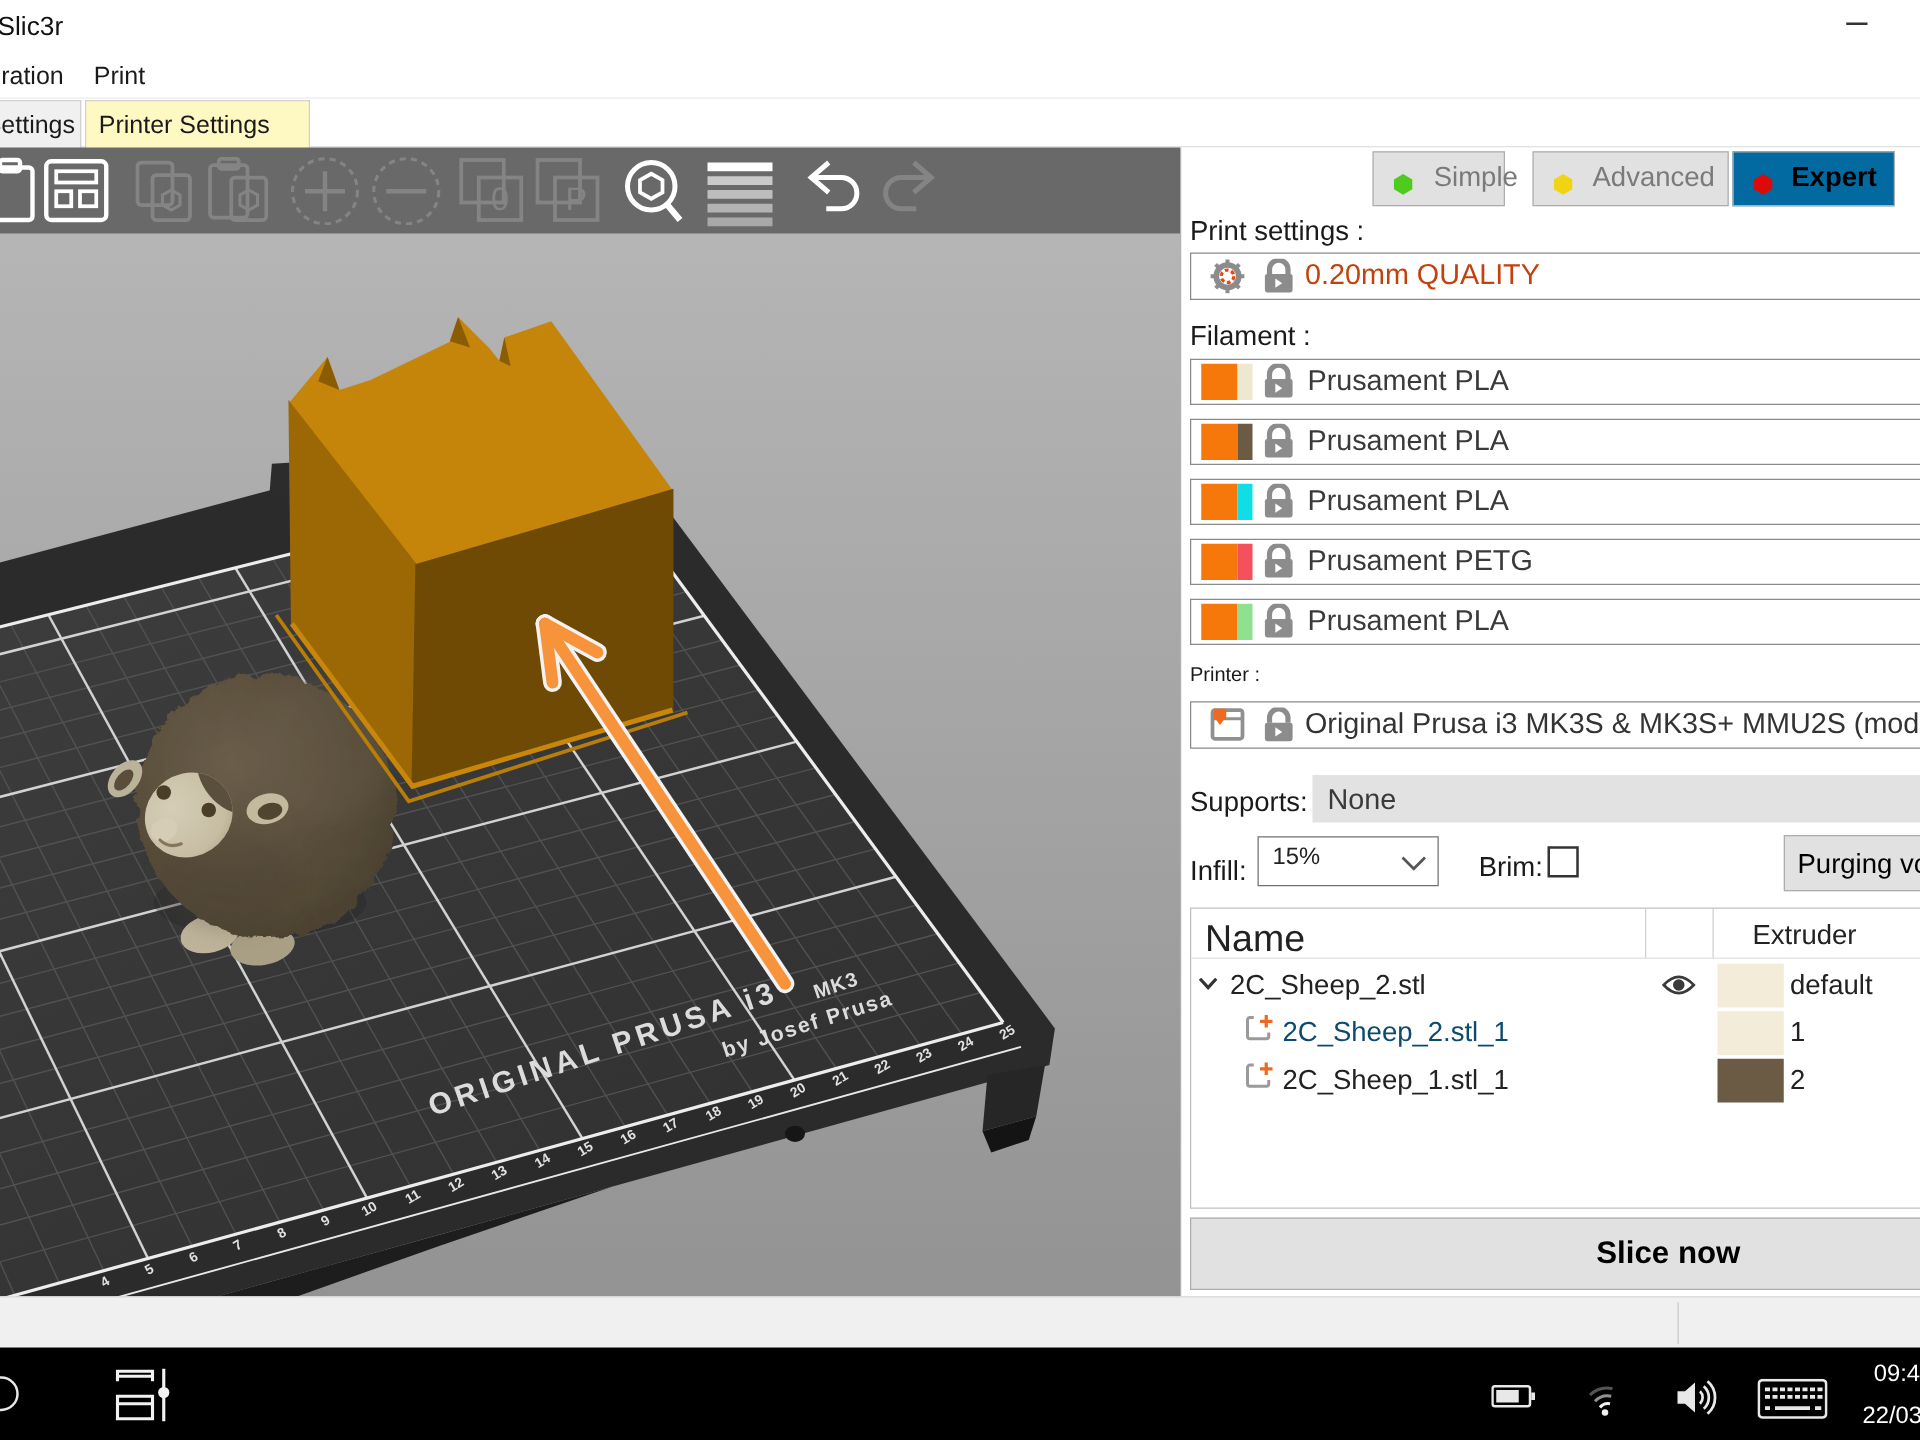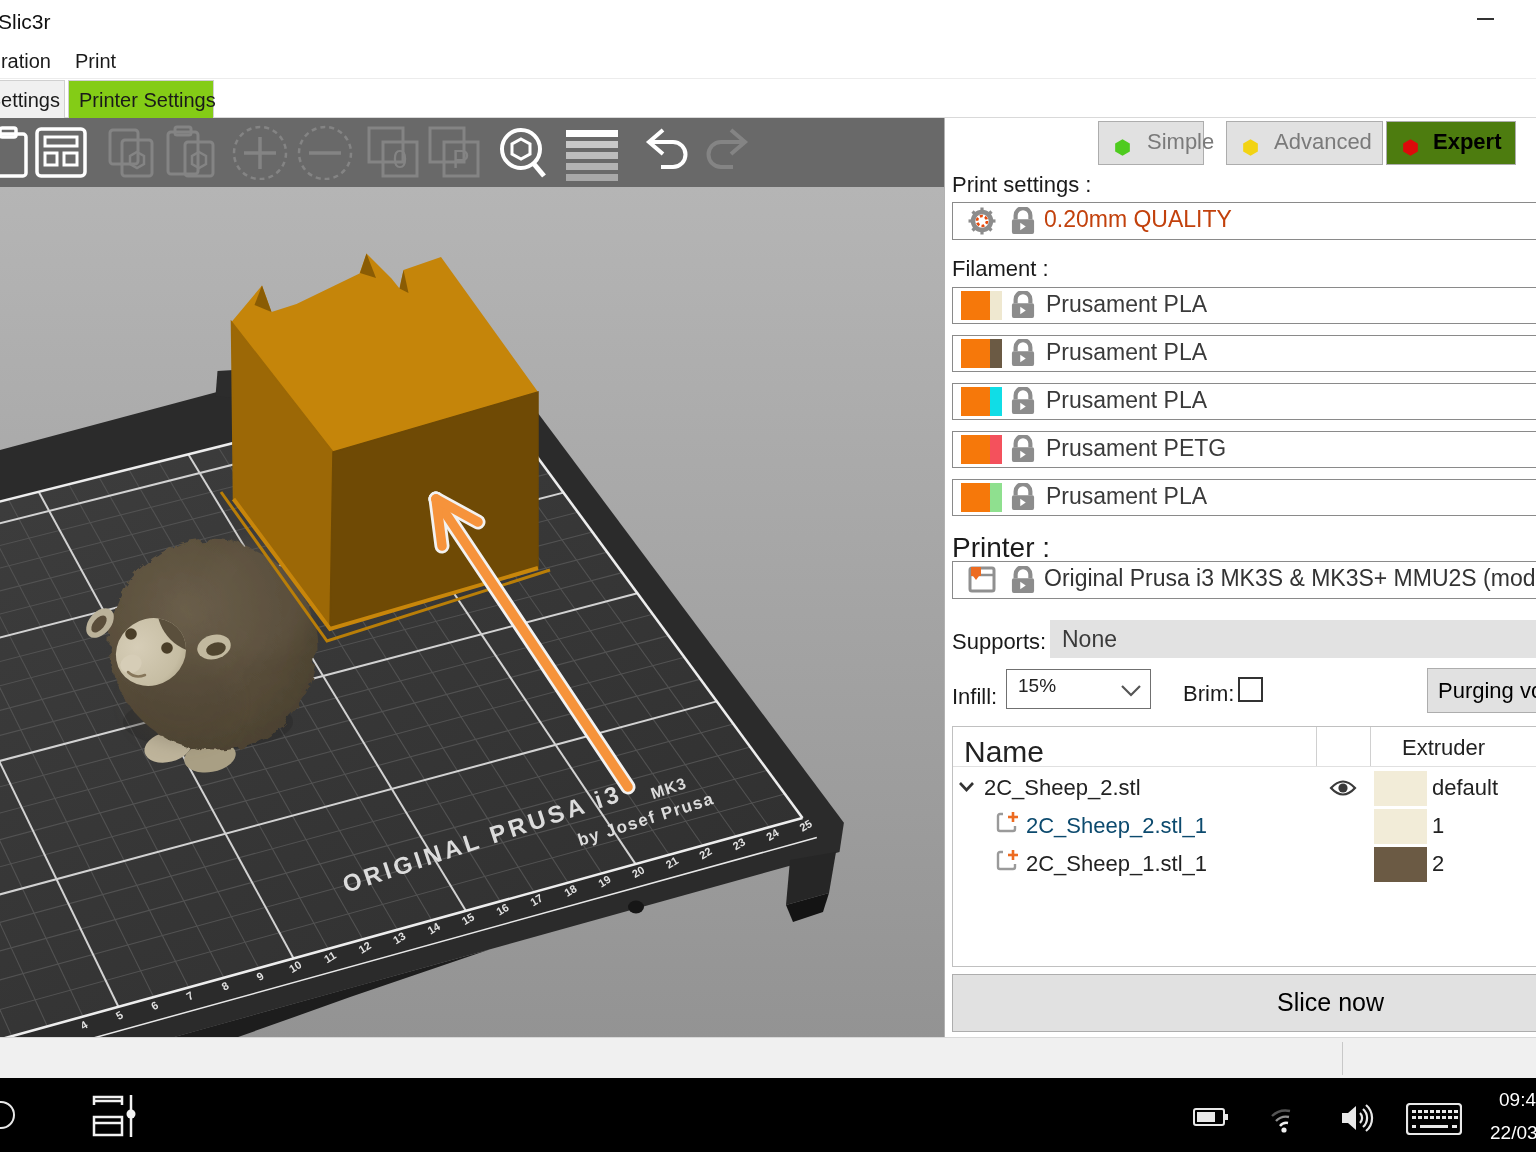--- a/index.html
+++ b/index.html
@@ -10,21 +10,21 @@
   <div class="abs" style="left:1477px;top:18px;width:17px;height:2px;background:#333"></div>
 </div>
 <div class="abs" style="left:0;top:42px;width:1536px;height:36px;background:#fff;font-size:20px;color:#1a1a1a">
   <div class="abs" style="left:-68px;top:8px">Configuration</div>
   <div class="abs" style="left:75px;top:8px">Print</div>
 </div>
 <div class="abs" style="left:0;top:78px;width:1536px;height:40px;background:#fff;border-top:1px solid #ececec;border-bottom:1px solid #d9d9d9">
   <div class="abs" style="left:-92px;top:1px;width:157px;height:39px;background:#f0f0f0;border:1px solid #d0d0d0;border-bottom:none;font-size:20px;color:#1a1a1a;">
       <span style="position:absolute;right:4px;top:8px;white-space:nowrap">Filament Settings</span>
     </div>
-  <div class="abs" style="left:68px;top:1px;width:146px;height:39px;background:#84cc16;border:1px solid #d0d0d0;border-bottom:none;font-size:20px;color:#1a1a1a;">
+  <div class="abs" style="left:68px;top:1px;width:180px;height:39px;background:#fef9c3;border:1px solid #d0d0d0;border-bottom:none;font-size:20px;color:#1a1a1a;">
       <span style="position:absolute;left:10px;top:8px">Printer Settings</span>
     </div>
 </div>
 <div class="abs" style="left:0;top:118px;width:944px;height:69px;background:#696969"></div>
 <svg class="abs" style="left:-16px;top:124px" width="48" height="56" viewBox="0 0 48 56">
     <rect x="6" y="10" width="36" height="42" rx="3" fill="none" stroke="#ffffff" stroke-width="3.5"></rect>
     <rect x="16" y="4" width="16" height="9" rx="2" fill="none" stroke="#ffffff" stroke-width="3.5"></rect>
   </svg>
 <svg class="abs" style="left:33px;top:124px" width="56" height="56" viewBox="0 0 56 56">
     <rect x="4" y="5" width="48" height="47" rx="4" fill="none" stroke="#ffffff" stroke-width="3.5"></rect>
@@ -256,21 +256,21 @@
         <polygon points="11,1.5 19.5,6.5 19.5,15.5 11,20.5 2.5,15.5 2.5,6.5" fill="#4ecb1e"></polygon>
       </svg></span>
     <span class="abs" style="left:48px;top:7px">Simple</span>
   </div>
 <div class="abs" style="left:1226px;top:121px;width:157px;height:44px;background:#e1e1e1;border:1px solid #adadad;font-size:22px;color:#7a7a7a;font-weight:normal">
     <span class="abs" style="left:14px;top:11px"><svg width="19" height="19" viewBox="0 0 22 22" style="vertical-align:-4px">
         <polygon points="11,1.5 19.5,6.5 19.5,15.5 11,20.5 2.5,15.5 2.5,6.5" fill="#f2d313"></polygon>
       </svg></span>
     <span class="abs" style="left:47px;top:7px">Advanced</span>
   </div>
-<div class="abs" style="left:1386px;top:121px;width:130px;height:44px;background:#4d7c0f;border:1px solid #adadad;font-size:22px;color:#000;font-weight:bold">
+<div class="abs" style="left:1386px;top:121px;width:130px;height:44px;background:#0369a1;border:1px solid #adadad;font-size:22px;color:#000;font-weight:bold">
     <span class="abs" style="left:14px;top:11px"><svg width="19" height="19" viewBox="0 0 22 22" style="vertical-align:-4px">
         <polygon points="11,1.5 19.5,6.5 19.5,15.5 11,20.5 2.5,15.5 2.5,6.5" fill="#dd0a0a"></polygon>
       </svg></span>
     <span class="abs" style="left:46px;top:7px">Expert</span>
   </div>
 <div class="abs" style="left:952px;top:172px;font-size:22px;color:#1a1a1a">Print settings :</div>
 <div class="abs" style="left:952px;top:202px;width:600px;height:38px;border:1px solid #8a8a8a;background:#fff"></div>
 <svg class="abs" style="left:968px;top:207px" width="28" height="28" viewBox="0 0 28 28">
     <g stroke="#8c8c8c" fill="none">
       <circle cx="14" cy="14" r="9" stroke-width="4.5"></circle>
@@ -333,21 +333,21 @@
 <div class="abs" style="left:1046px;top:435px;font-size:23px;color:#3a3a3a">Prusament PETG</div>
 <div class="abs" style="left:952px;top:479px;width:600px;height:37px;border:1px solid #8a8a8a;background:#fff"></div>
 <div class="abs" style="left:961px;top:483px;width:29px;height:29px;background:#f6780a"></div>
 <div class="abs" style="left:990px;top:483px;width:12px;height:29px;background:#8fe08f"></div>
 <svg class="abs" style="left:1011px;top:483px" width="24" height="28" viewBox="0 0 26 30">
     <path d="M 5 13 v-4 a 8 8 0 0 1 16 0 V 13" fill="none" stroke="#8c8c8c" stroke-width="4.5"></path>
     <rect x="1" y="13" width="24" height="16" rx="2" fill="#8c8c8c"></rect>
     <polygon points="10,17 16,21 10,25" fill="#fff"></polygon>
   </svg>
 <div class="abs" style="left:1046px;top:483px;font-size:23px;color:#3a3a3a">Prusament PLA</div>
-<div class="abs" style="left:952px;top:532px;font-size:28px;color:#1a1a1a">Printer :</div>
+<div class="abs" style="left:952px;top:532px;font-size:16px;color:#1a1a1a">Printer :</div>
 <div class="abs" style="left:952px;top:561px;width:600px;height:38px;border:1px solid #8a8a8a;background:#fff"></div>
 <svg class="abs" style="left:968px;top:565px" width="28" height="28" viewBox="0 0 28 28">
     <rect x="2" y="3" width="24" height="23" rx="2" fill="none" stroke="#909090" stroke-width="3"></rect>
     <line x1="2" y1="10" x2="26" y2="10" stroke="#909090" stroke-width="2.5"></line>
     <rect x="3" y="2" width="10" height="9" fill="#ed6b21"></rect>
     <polygon points="5,11 11,11 8,15" fill="#ed6b21"></polygon>
   </svg>
 <svg class="abs" style="left:1011px;top:566px" width="24" height="28" viewBox="0 0 26 30">
     <path d="M 5 13 v-4 a 8 8 0 0 1 16 0 V 13" fill="none" stroke="#8c8c8c" stroke-width="4.5"></path>
     <rect x="1" y="13" width="24" height="16" rx="2" fill="#8c8c8c"></rect>
@@ -393,21 +393,21 @@
 <div class="abs" style="left:1432px;top:813px;font-size:22px;color:#222">1</div>
 <svg class="abs" style="left:995px;top:848px" width="26" height="26" viewBox="0 0 26 26">
     <path d="M 8 4 H 5 a 2 2 0 0 0 -2 2 V 19 a 2 2 0 0 0 2 2 H 18 a 2 2 0 0 0 2 -2 V 16" fill="none" stroke="#9a9a9a" stroke-width="2.4"></path>
     <line x1="18" y1="2" x2="18" y2="12" stroke="#ed6b21" stroke-width="2.6"></line>
     <line x1="13" y1="7" x2="23" y2="7" stroke="#ed6b21" stroke-width="2.6"></line>
   </svg>
 <div class="abs" style="left:1026px;top:851px;font-size:22px;color:#222">2C_Sheep_1.stl_1</div>
 <div class="abs" style="left:1374px;top:847px;width:53px;height:35px;background:#6b5a44"></div>
 <div class="abs" style="left:1432px;top:851px;font-size:22px;color:#222">2</div>
 <div class="abs" style="left:952px;top:974px;width:755px;height:58px;background:#e1e1e1;border:1px solid #adadad"></div>
-<div class="abs" style="left:1277px;top:988px;font-size:25px;font-weight:normal;color:#000">Slice now</div>
+<div class="abs" style="left:1277px;top:988px;font-size:25px;font-weight:bold;color:#000">Slice now</div>
 <div class="abs" style="left:0;top:1037px;width:1536px;height:41px;background:#f0f0f0;border-top:1px solid #d8d8d8">
   <div class="abs" style="left:1342px;top:4px;width:1px;height:33px;background:#c8c8c8"></div>
 </div>
 <div class="abs" style="left:0;top:1078px;width:1536px;height:74px;background:#000"></div>
 <svg class="abs" style="left:0;top:1100px" width="16" height="30" viewBox="0 0 16 30">
     <circle cx="1" cy="15" r="13" fill="none" stroke="#e8e8e8" stroke-width="2"></circle>
   </svg>
 <svg class="abs" style="left:92px;top:1093px" width="48" height="46" viewBox="0 0 48 46">
     <g stroke="#f2f2f2" stroke-width="2.5" fill="none">
       <path d="M 2 12 V 4 H 30 V 12"></path>

